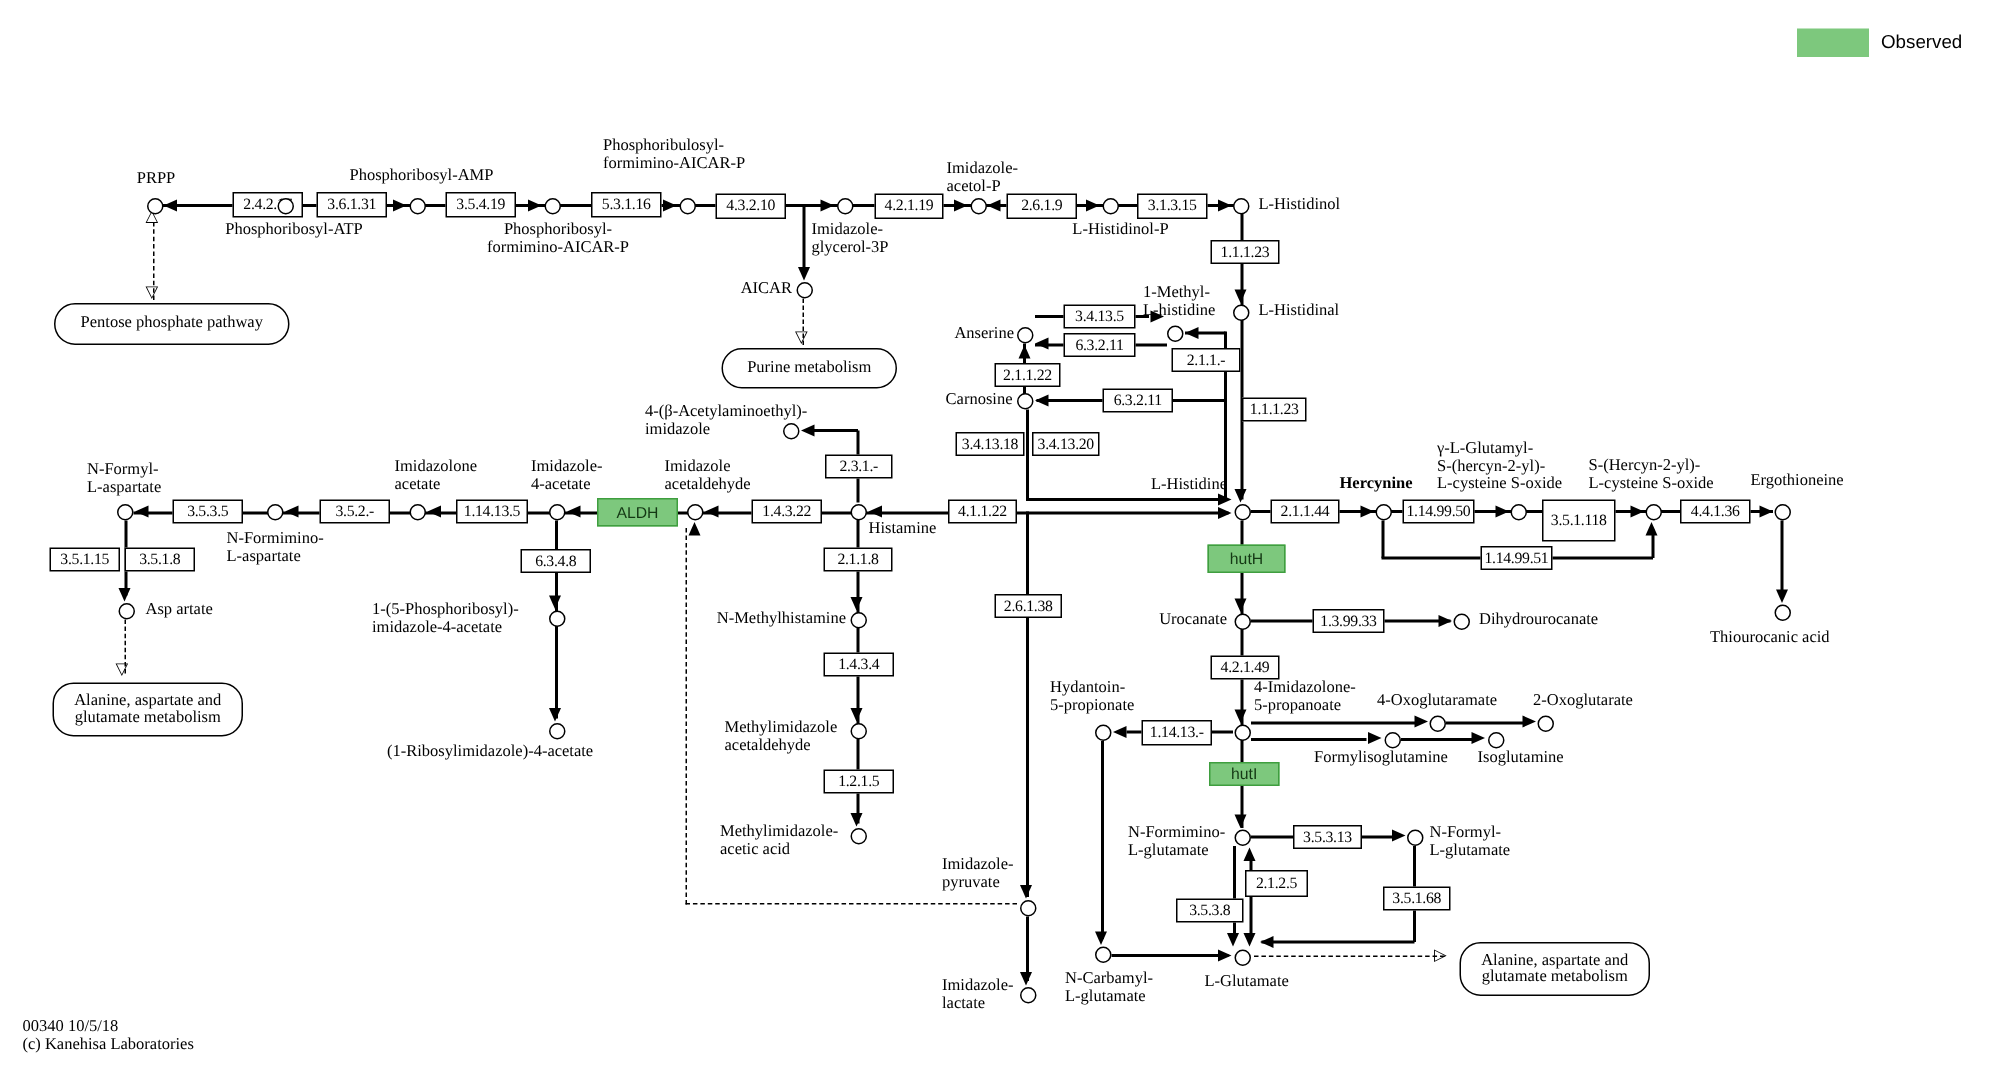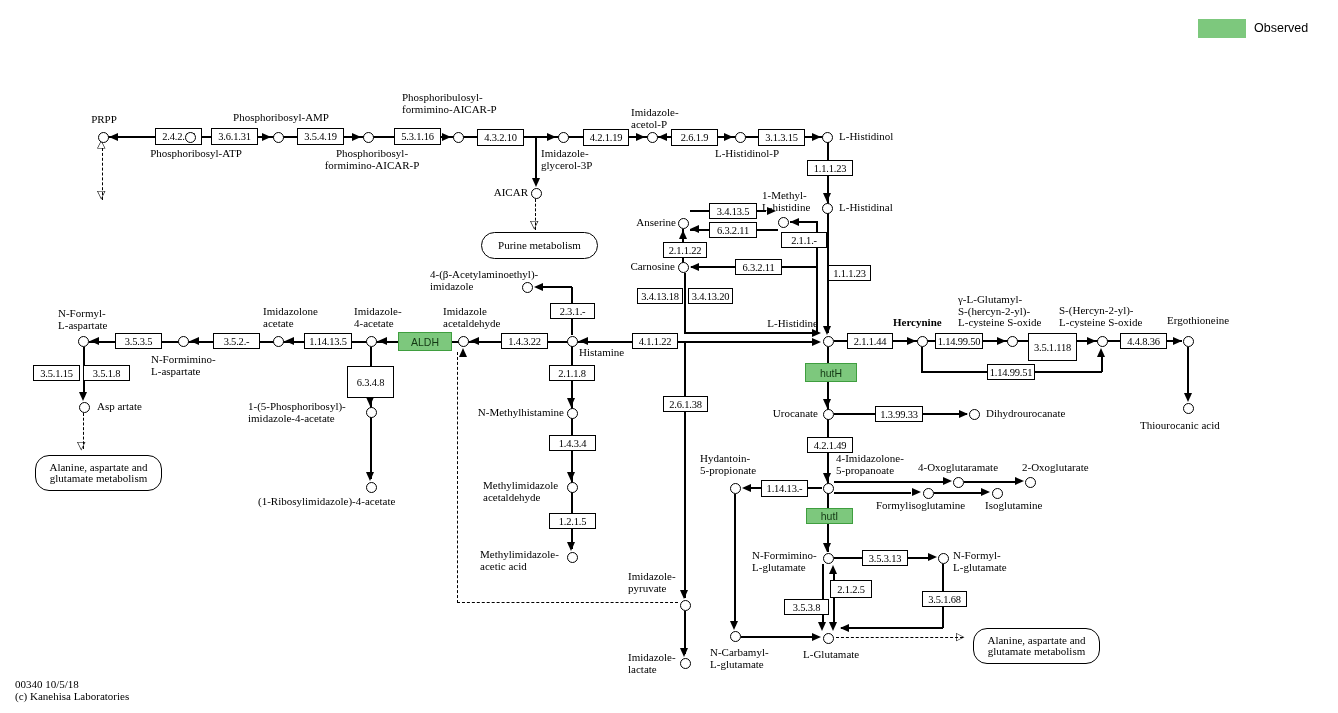--- a/index.html
+++ b/index.html
@@ -160,29 +160,29 @@
     <div class="enz" style="left: 781px; top: 232px; width: 46px; height: 16px;">2.1.1.-</div>
     <div class="enz" style="left: 663px; top: 242px; width: 44px; height: 16px;">2.1.1.22</div>
     <div class="enz" style="left: 735px; top: 259px; width: 47px; height: 16px;">6.3.2.11</div>
     <div class="enz" style="left: 828px; top: 265px; width: 43px; height: 16px;">1.1.1.23</div>
     <div class="enz" style="left: 637px; top: 288px; width: 46px; height: 16px;">3.4.13.18</div>
     <div class="enz" style="left: 688px; top: 288px; width: 45px; height: 16px;">3.4.13.20</div>
     <div class="enz" style="left: 632px; top: 333px; width: 46px; height: 16px;">4.1.1.22</div>
     <div class="enz" style="left: 847px; top: 333px; width: 46px; height: 16px;">2.1.1.44</div>
     <div class="enz" style="left: 935px; top: 333px; width: 48px; height: 16px;">1.14.99.50</div>
     <div class="enz" style="left: 1028px; top: 333px; width: 49px; height: 28px;">3.5.1.118</div>
-    <div class="enz" style="left: 1120px; top: 333px; width: 47px; height: 16px;">4.4.8.36</div>
+    <div class="enz" style="left: 1120px; top: 333px; width: 47px; height: 16px;">4.4.1.36</div>
     <div class="enz" style="left: 987px; top: 364px; width: 48px; height: 16px;">1.14.99.51</div>
     <div class="enz" style="left: 115px; top: 333px; width: 47px; height: 16px;">3.5.3.5</div>
     <div class="enz" style="left: 213px; top: 333px; width: 47px; height: 16px;">3.5.2.-</div>
     <div class="enz" style="left: 304px; top: 333px; width: 48px; height: 16px;">1.14.13.5</div>
     <div class="enz obs" style="left: 398px; top: 332px; width: 54px; height: 19px; background: rgb(125, 200, 125); border-color: rgb(63, 158, 63); color: rgb(20, 56, 20);">ALDH</div>
     <div class="enz" style="left: 33px; top: 365px; width: 47px; height: 16px;">3.5.1.15</div>
     <div class="enz" style="left: 83px; top: 365px; width: 47px; height: 16px;">3.5.1.8</div>
-    <div class="enz" style="left: 347px; top: 366px; width: 47px; height: 32px;">6.3.4.8</div>
+    <div class="enz" style="left: 347px; top: 366px; width: 47px; height: 16px;">6.3.4.8</div>
     <div class="enz" style="left: 501px; top: 333px; width: 47px; height: 16px;">1.4.3.22</div>
     <div class="enz" style="left: 550px; top: 303px; width: 45px; height: 16px;">2.3.1.-</div>
     <div class="enz" style="left: 549px; top: 365px; width: 46px; height: 16px;">2.1.1.8</div>
     <div class="enz" style="left: 663px; top: 396px; width: 45px; height: 16px;">2.6.1.38</div>
     <div class="enz" style="left: 549px; top: 435px; width: 47px; height: 16px;">1.4.3.4</div>
     <div class="enz" style="left: 549px; top: 513px; width: 47px; height: 16px;">1.2.1.5</div>
     <div class="enz obs" style="left: 805px; top: 363px; width: 52px; height: 19px; background: rgb(125, 200, 125); border-color: rgb(63, 158, 63); color: rgb(20, 56, 20);">hutH</div>
     <div class="enz" style="left: 875px; top: 406px; width: 48px; height: 16px;">1.3.99.33</div>
     <div class="enz" style="left: 807px; top: 437px; width: 46px; height: 16px;">4.2.1.49</div>
     <div class="enz" style="left: 761px; top: 480px; width: 47px; height: 17px;">1.14.13.-</div>
@@ -302,18 +302,19 @@
     <div class="lab left" style="left: 710px; top: 647px;">N-Carbamyl-
 L-glutamate</div>
     <div class="cmp" style="left: 822.5px; top: 632.5px;"></div>
     <div class="lab left" style="left: 803px; top: 649px;">L-Glutamate</div>
     <div class="cmp" style="left: 679.5px; top: 599.5px;"></div>
     <div class="lab left" style="left: 628px; top: 571px;">Imidazole-
 pyruvate</div>
     <div class="cmp" style="left: 679.5px; top: 657.5px;"></div>
     <div class="lab left" style="left: 628px; top: 652px;">Imidazole-
 lactate</div>
+    <div class="plink" style="left: 36px; top: 202px; width: 157px; height: 28px;">Pentose phosphate pathway</div>
     <div class="plink" style="left: 481px; top: 232px; width: 117px; height: 27px;">Purine metabolism</div>
     <div class="plink" style="left: 35px; top: 455px; width: 127px; height: 36px;">Alanine, aspartate and
 glutamate metabolism</div>
     <div class="plink" style="left: 973px; top: 628px; width: 127px; height: 36px;">Alanine, aspartate and
 glutamate metabolism</div>
   </div>
 
 </body></html>

